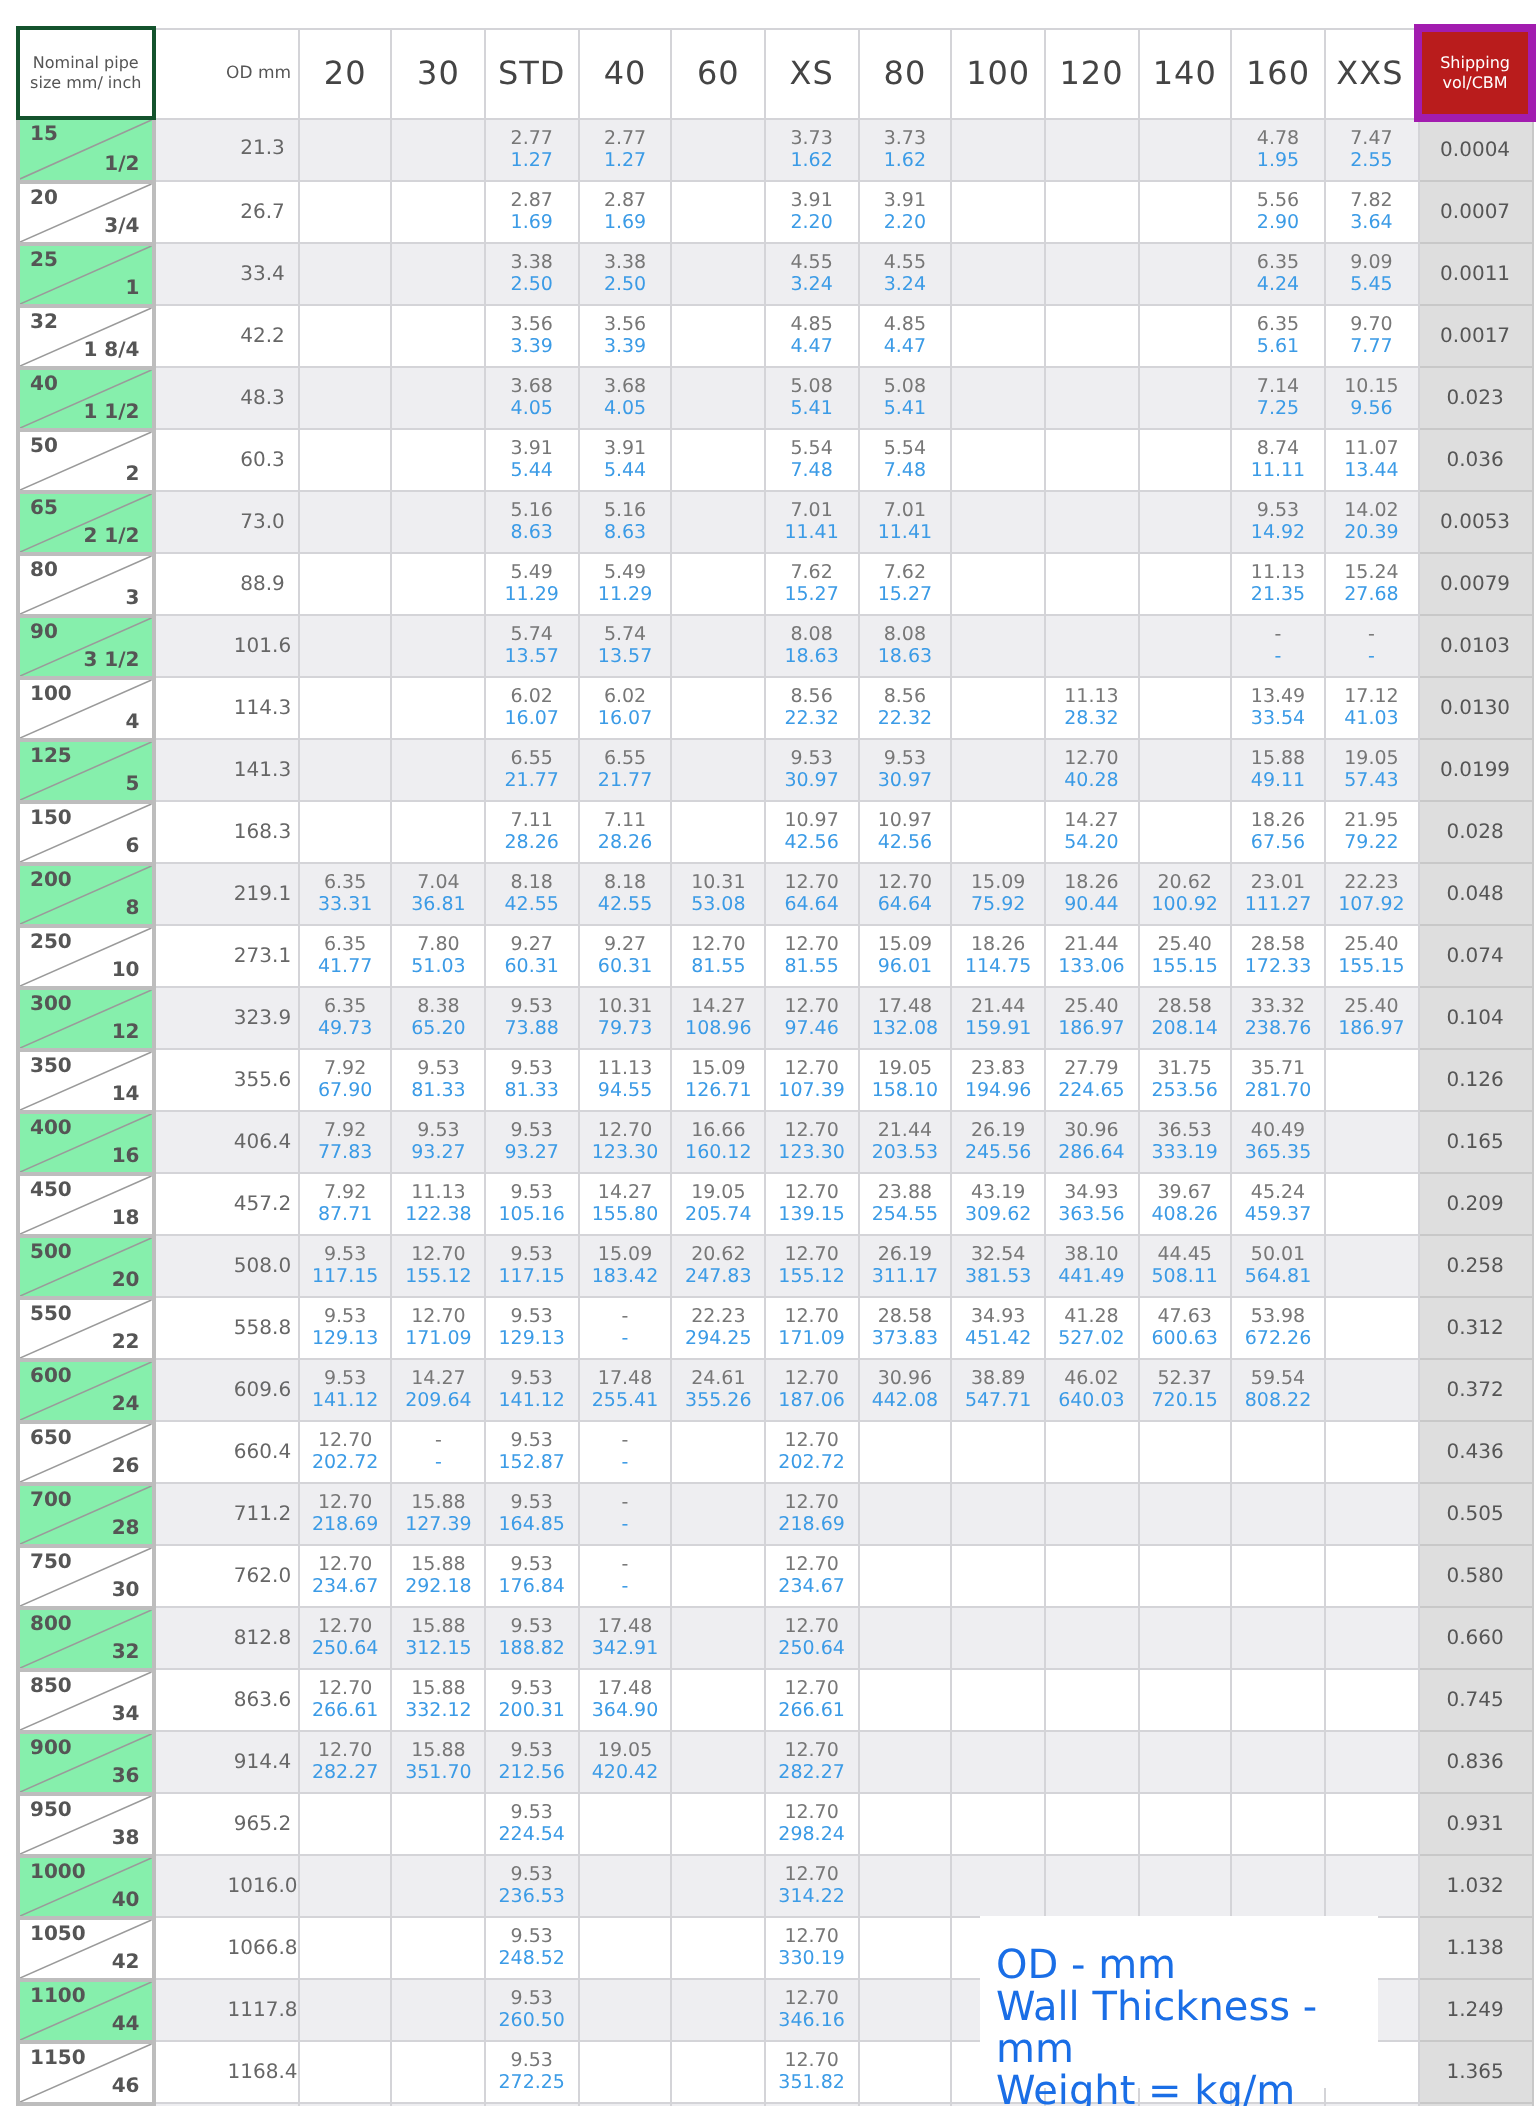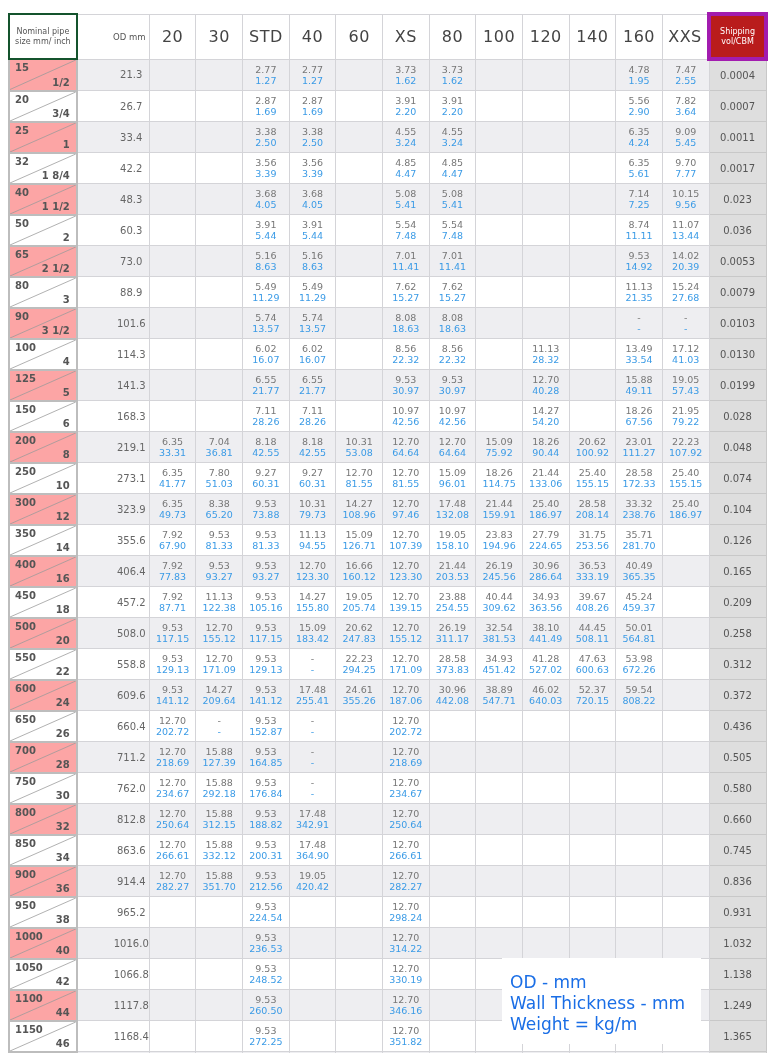--- a/index.html
+++ b/index.html
@@ -8,29 +8,29 @@
   td,th{border:1px solid #d4d4d8;padding:0;text-align:center;vertical-align:middle;}
   th{height:41px;font-weight:normal;background:#fff;}
   th.sched{font-size:16px;color:#444;letter-spacing:0.5px;}
   th.nps-h{font-size:8px;color:#555;line-height:10px;border:2px solid #14532d;}
   th.od-h{font-size:8.5px;color:#555;line-height:10px;padding-left:32px;}
   th.ship-h{background:#b91c1c;color:#fff;font-size:8px;line-height:10px;border:4px solid #a21caf;}
   td{height:29px;font-size:9.5px;line-height:11px;}
   tr.odd td{background:#eeeef1;}
   tr.even td{background:#fff;}
   td.nps{position:relative;border:2px solid #bdbdbd;}
-  tr.odd td.nps{background:#fca5a5;}
+  tr.odd td.nps{background:#86efac;}
   td.nps .mm{position:absolute;left:5px;top:2px;font-size:10px;font-weight:bold;color:#555;}
   td.nps .inch{position:absolute;right:6px;bottom:2px;font-size:10px;font-weight:bold;color:#555;margin-top:16px;}
   td.nps svg{position:absolute;left:0;top:0;width:100%;height:100%;}
   td.od{color:#666;font-size:10px;padding-left:36px;}
   .wt{display:block;color:#777;}
   .wg{display:block;color:#3b9be6;}
   td.ship{background:#dedede !important;color:#555;font-size:10px;border-color:#c8c8c8;}
-  .legend{position:absolute;left:502px;top:958px;width:199px;height:86px;background:#fff;padding:14px 0 0 8px;box-sizing:border-box;color:#1a6ee6;font-size:17px;line-height:21px;}
+  .legend{position:absolute;left:490px;top:958px;width:199px;height:86px;background:#fff;padding:14px 0 0 8px;box-sizing:border-box;color:#1a6ee6;font-size:20px;line-height:21px;}
 </style>
 </head>
 <body>
 
 <table>
   <colgroup>
     <col style="width:70px">
       <col style="width:46px">
     <col style="width:47.5px">
       <col style="width:47.5px">
@@ -887,21 +887,21 @@
         </td>
         <td>
           <span class="wt">12.70</span>
           <span class="wg">139.15</span>
         </td>
         <td>
           <span class="wt">23.88</span>
           <span class="wg">254.55</span>
         </td>
         <td>
-          <span class="wt">40.44</span>
+          <span class="wt">43.19</span>
           <span class="wg">309.62</span>
         </td>
         <td>
           <span class="wt">34.93</span>
           <span class="wg">363.56</span>
         </td>
         <td>
           <span class="wt">39.67</span>
           <span class="wg">408.26</span>
         </td>

